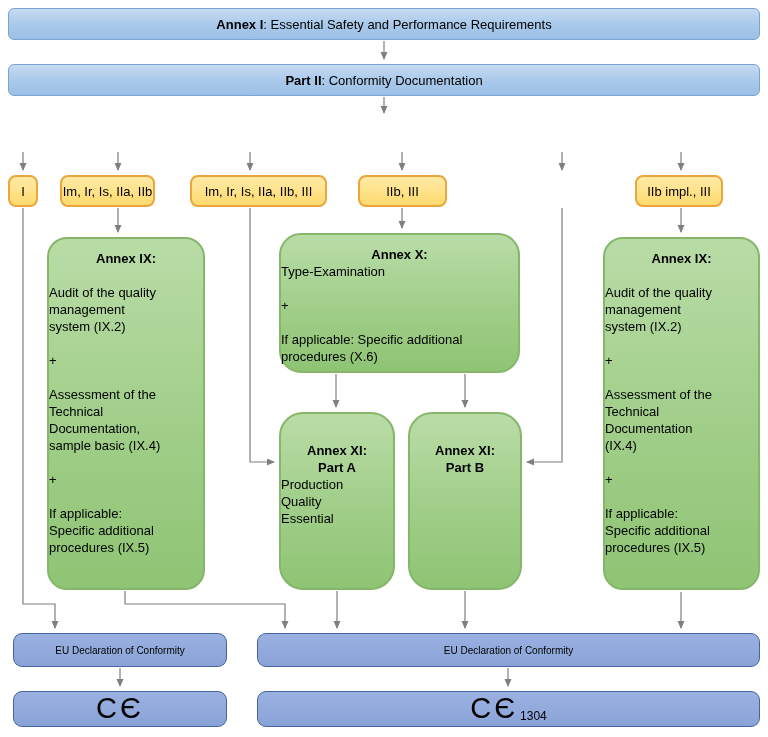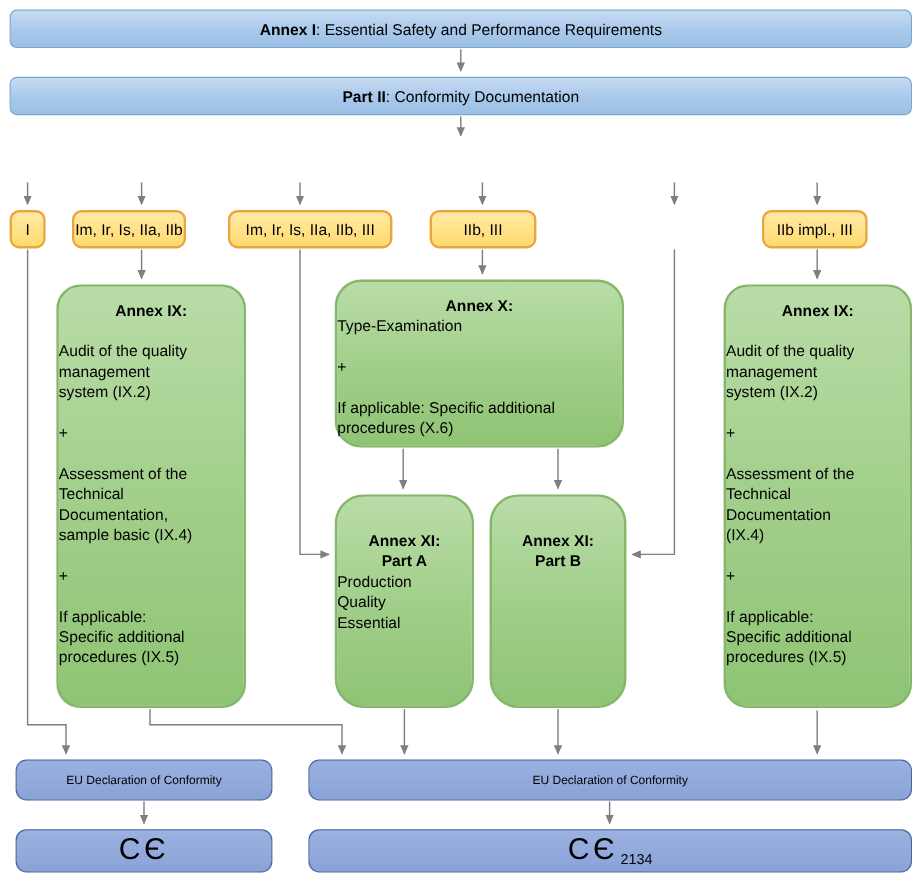--- a/index.html
+++ b/index.html
@@ -57,21 +57,21 @@
   .docr{left:257px;width:503px;}
 
   
   .ce{
     top:691px;height:36px;border-radius:9px;
     background:linear-gradient(180deg,#9ab1e1 0%,#8aa3d7 100%);
     border:1px solid #47649f;
   }
   .cel{left:13px;width:214px;}
   .cer{left:257px;width:503px;}
-  .cesym{font-size:25px;letter-spacing:3px;font-weight:400;line-height:1;transform:translateY(-1px);}
+  .cesym{font-size:29px;letter-spacing:3px;font-weight:400;line-height:1;transform:translateY(-1px);}
   .cenum{font-size:12px;transform:translateY(7px);margin-left:2px;}
 </style>
 </head>
 <body>
 
 <div class="canvas">
 
   <svg class="connectors" viewBox="0 0 768 737" xmlns="http://www.w3.org/2000/svg">
     <defs>
       <marker id="ah" markerWidth="9" markerHeight="8" refX="7" refY="3.5" orient="auto" markerUnits="userSpaceOnUse">
@@ -181,16 +181,16 @@
   </div>
 
   <div class="node doc docl">EU Declaration of Conformity</div>
   <div class="node doc docr">EU Declaration of Conformity</div>
 
   <div class="node ce cel">
     <span class="cesym">CЄ</span>
   </div>
   <div class="node ce cer">
     <span class="cesym">CЄ</span>
-    <span class="cenum">2134</span>
+    <span class="cenum">1304</span>
   </div>
 
 </div>
 
 </body></html>

